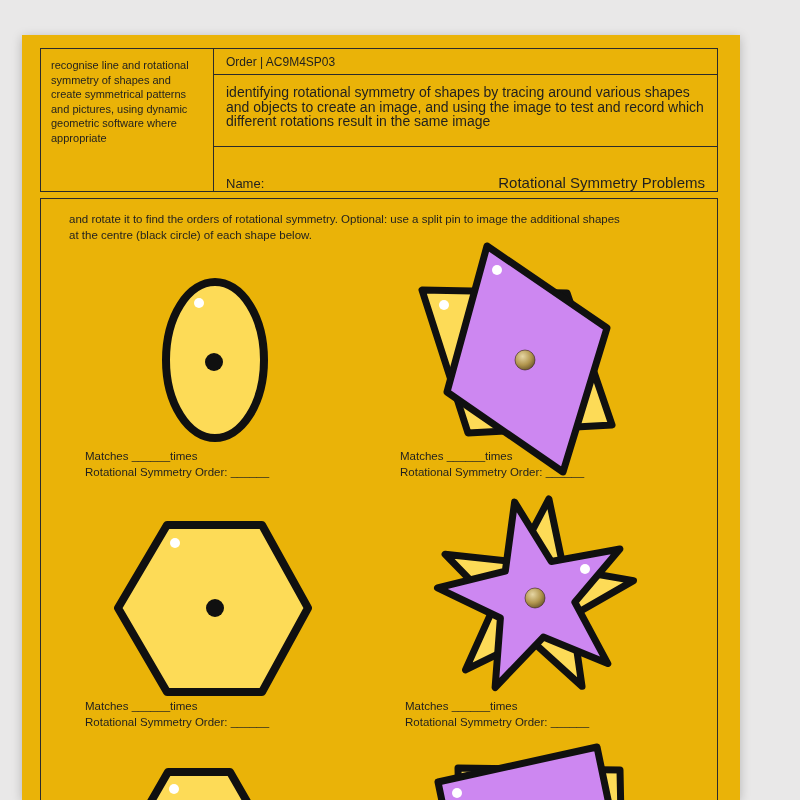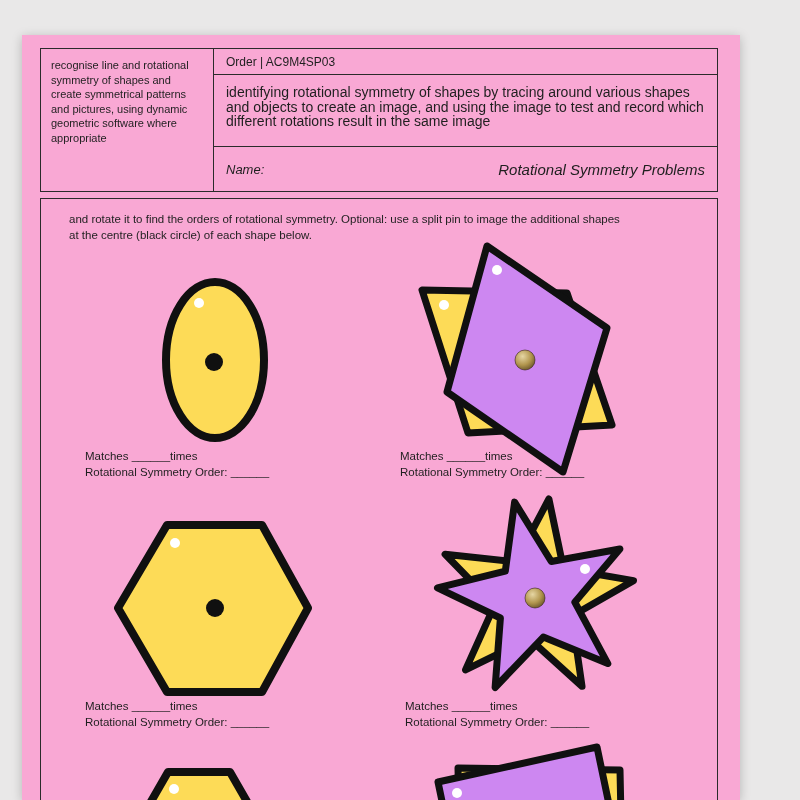--- a/index.html
+++ b/index.html
@@ -1,30 +1,30 @@
 <!DOCTYPE html>
 <html><head>
 <meta charset="utf-8">
 <style>
   html,body{margin:0;padding:0;width:800px;height:800px;overflow:hidden;
     background:#e9e8e8;font-family:"Liberation Sans",sans-serif;}
   .page{position:absolute;left:22px;top:35px;width:718px;height:765px;
-    background:#f9a8d4;overflow:hidden;box-shadow:0 2px 10px rgba(0,0,0,0.22);}
+    background:#eab308;overflow:hidden;box-shadow:0 2px 10px rgba(0,0,0,0.22);}
   
   .header-table{position:absolute;left:18px;top:13px;width:678px;height:144px;
     border:1.6px solid #2b2b2b;box-sizing:border-box;display:flex;color:#1f1f1f;}
   .ht-left{width:173px;box-sizing:border-box;border-right:1.6px solid #2b2b2b;
     padding:9px 10px;font-size:11px;line-height:14.6px;}
   .ht-right{flex:1;display:flex;flex-direction:column;}
   .ht-code{height:26px;box-sizing:border-box;border-bottom:1.6px solid #2b2b2b;
     display:flex;align-items:center;padding:0 12px;font-size:12px;font-weight:500;}
   .ht-elab{height:72px;box-sizing:border-box;border-bottom:1.6px solid #2b2b2b;
     padding:10px 12px 0 12px;font-size:14px;line-height:14.5px;}
-  .ht-name{flex:1;display:flex;align-items:center;justify-content:space-between;
-    padding:0 12px;font-style:italic;}
+  .ht-name{flex:1;display:flex;align-items:flex-end;justify-content:space-between;
+    padding:0 12px;}
   .ht-name .name{font-size:13px;}
   .ht-name .title{font-size:15px;font-weight:500;}
   
   .content-box{position:absolute;left:18px;top:163px;width:678px;height:640px;
     border:1.6px solid #2b2b2b;box-sizing:border-box;}
   .instructions{position:absolute;left:47px;top:176px;width:650px;
     font-size:11.5px;line-height:16px;color:#1f1f1f;white-space:nowrap;}
   
   .shape-label{position:absolute;width:260px;text-align:left;
     font-size:11.5px;line-height:16px;color:#1f1f1f;z-index:1;}

